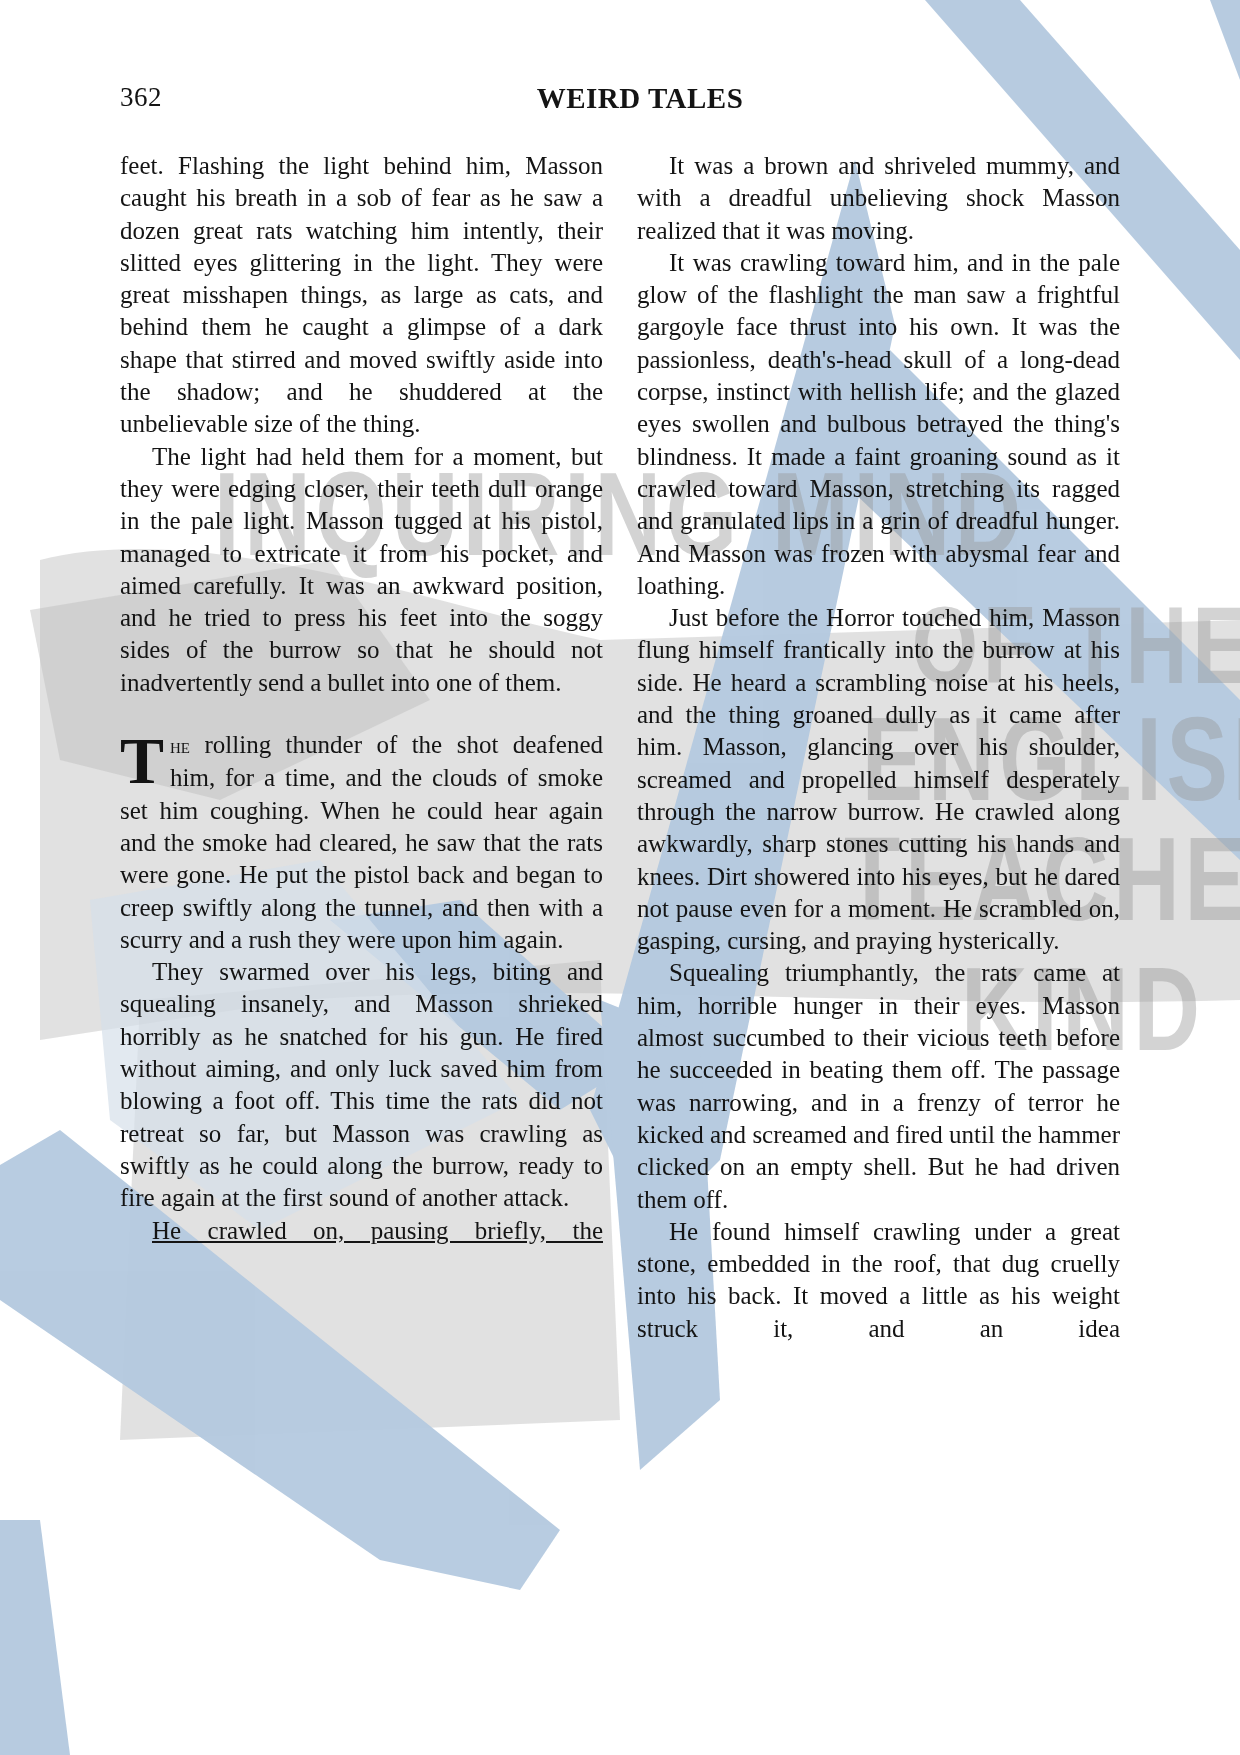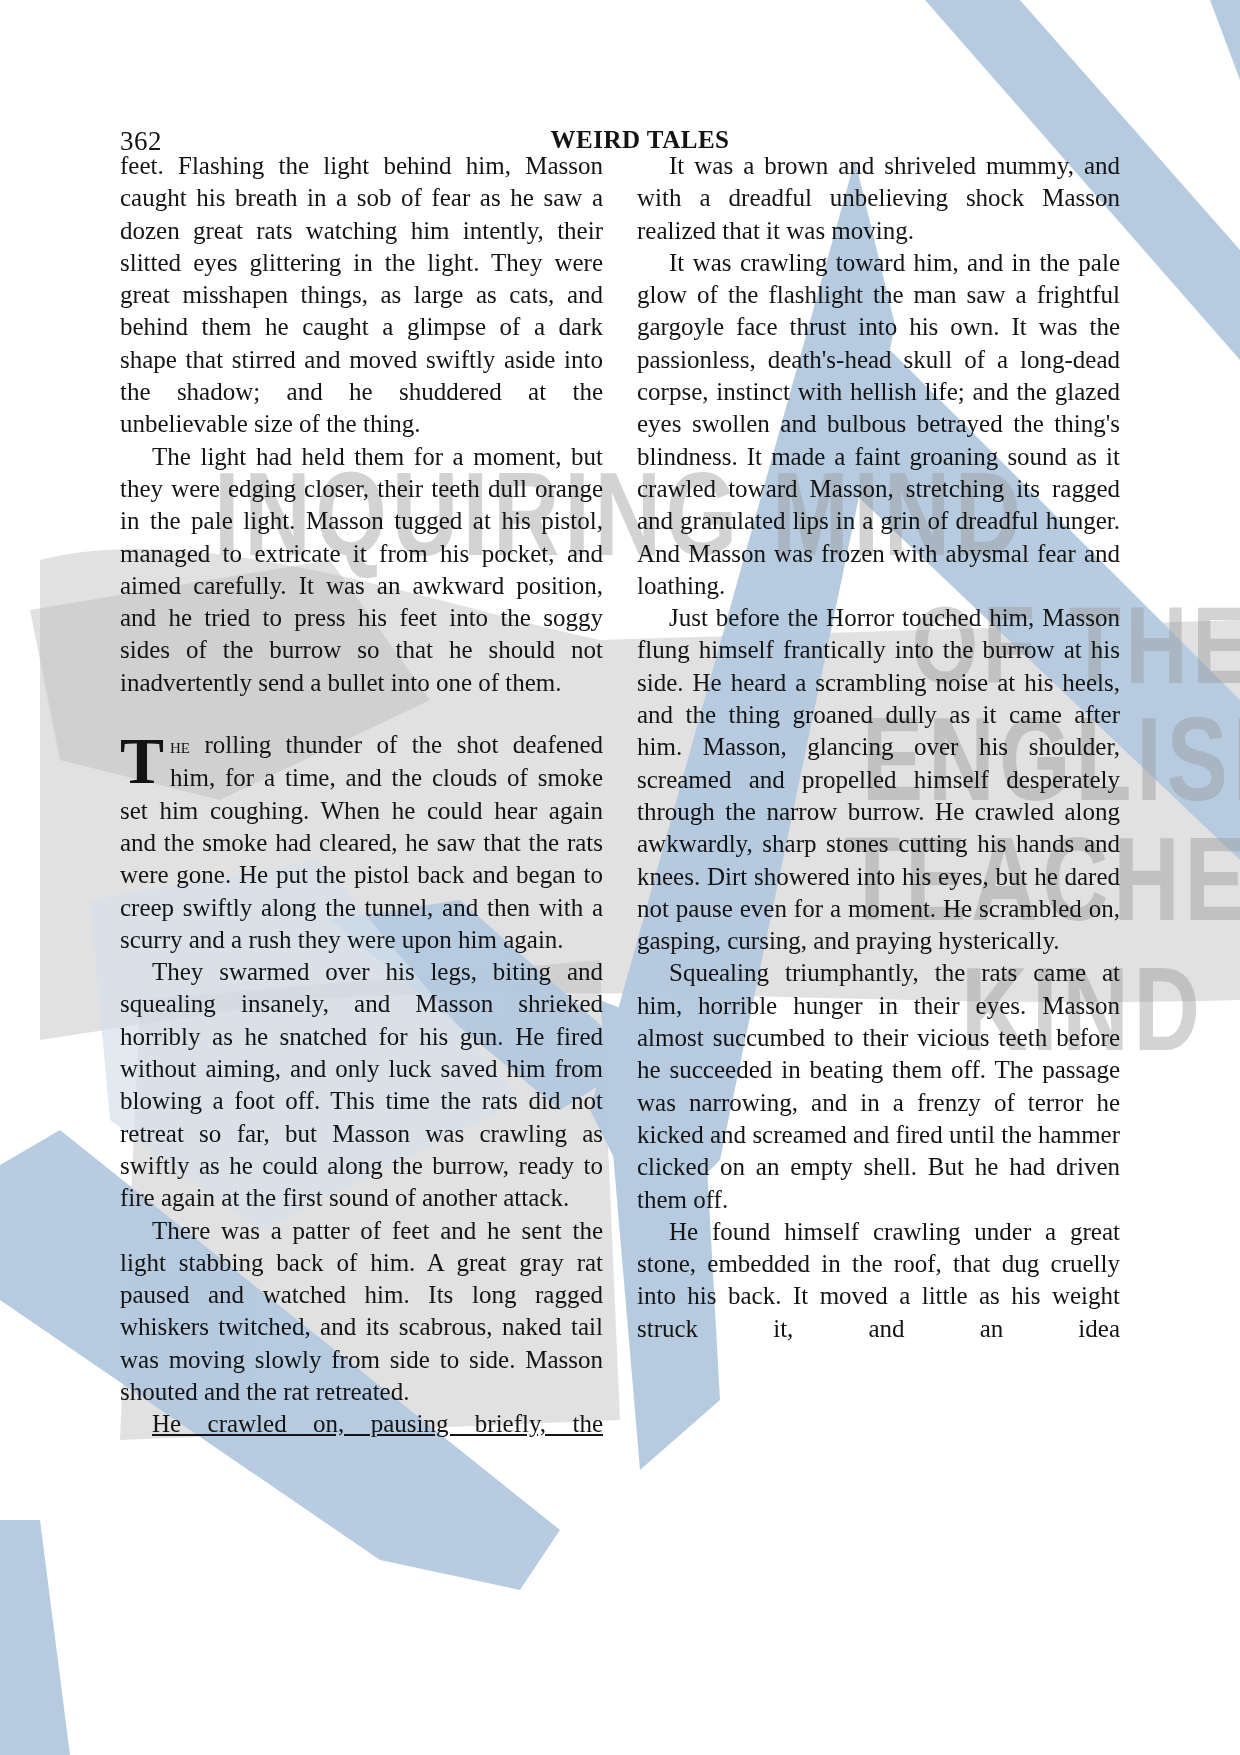--- a/index.html
+++ b/index.html
@@ -12,25 +12,25 @@
   .bg-layer { position: absolute; inset: 0; z-index: 0; pointer-events: none; }
   .bg-layer svg { width: 1240px; height: 1755px; display: block; }
   .wm-text {
     position: absolute; left: 0; width: 1240px; text-align: center;
     font-family: "Liberation Sans", "DejaVu Sans", sans-serif; font-weight: bold;
     color: rgba(150,150,150,0.42); font-size: 118px; letter-spacing: 6px;
     line-height: 1; transform: scaleX(0.78); transform-origin: 50% 50%;
     z-index: 1; pointer-events: none;
   }
   .page { position: absolute; inset: 0; z-index: 2; }
-  .running-head { position: absolute; top: 82px; left: 120px; width: 1000px; height: 40px; margin-top: 44px; }
+  .running-head { position: absolute; top: 82px; left: 120px; width: 1000px; height: 40px; }
   .page-number { position: absolute; left: 0; top: 0; font-size: 27px; letter-spacing: 0.5px; }
   .magazine-title {
     position: absolute; left: 0; right: 0; top: 0; text-align: center;
-    font-size: 25px; font-weight: bold; letter-spacing: 0.5px; padding-left: 40px;
+    font-size: 29px; font-weight: bold; letter-spacing: 0.5px; padding-left: 40px;
   }
   .column {
     position: absolute; top: 150px; width: 483px;
     font-size: 25px; line-height: 32.3px; text-align: justify;
     hyphens: none;
   }
   .col-left { left: 120px; }
   .col-right { left: 637px; }
   .column p { margin: 0; text-indent: 0; }
   .column p.indent { text-indent: 32px; }
@@ -82,21 +82,20 @@
   <div class="running-head">
     <span class="page-number">362</span>
     <span class="magazine-title">WEIRD TALES</span>
   </div>
 
   <div class="column col-left">
     <p>feet. Flashing the light behind him, Masson caught his breath in a sob of fear as he saw a dozen great rats watching him intently, their slitted eyes glittering in the light. They were great misshapen things, as large as cats, and behind them he caught a glimpse of a dark shape that stirred and moved swiftly aside into the shadow; and he shuddered at the unbelievable size of the thing.</p>
     <p class="indent">The light had held them for a moment, but they were edging closer, their teeth dull orange in the pale light. Masson tugged at his pistol, managed to extricate it from his pocket, and aimed carefully. It was an awkward position, and he tried to press his feet into the soggy sides of the burrow so that he should not inadvertently send a bullet into one of them.</p>
     <p class="section-break"><span class="drop-cap">T</span><span class="small-caps">he</span><span> rolling thunder of the shot deafened him, for a time, and the clouds of smoke set him coughing. When he could hear again and the smoke had cleared, he saw that the rats were gone. He put the pistol back and began to creep swiftly along the tunnel, and then with a scurry and a rush they were upon him again.</span></p>
     <p class="indent">They swarmed over his legs, biting and squealing insanely, and Masson shrieked horribly as he snatched for his gun. He fired without aiming, and only luck saved him from blowing a foot off. This time the rats did not retreat so far, but Masson was crawling as swiftly as he could along the burrow, ready to fire again at the first sound of another attack.</p>
-    <p class="indent">There was a patter of feet and he sent the light stabbing back of him. A great gray rat paused and watched him. Its long ragged whiskers twitched, and its scabrous, naked tail was moving slowly from side to side. Masson shouted and the rat retreated.</p>
     <p class="indent" style="text-align-last: justify; text-decoration: underline;">He crawled on, pausing briefly, the</p>
   </div>
 
   <div class="column col-right">
     <p class="indent">It was a brown and shriveled mummy, and with a dreadful unbelieving shock Masson realized that it was moving.</p>
     <p class="indent">It was crawling toward him, and in the pale glow of the flashlight the man saw a frightful gargoyle face thrust into his own. It was the passionless, death's-head skull of a long-dead corpse, instinct with hellish life; and the glazed eyes swollen and bulbous betrayed the thing's blindness. It made a faint groaning sound as it crawled toward Masson, stretching its ragged and granulated lips in a grin of dreadful hunger. And Masson was frozen with abysmal fear and loathing.</p>
     <p class="indent">Just before the Horror touched him, Masson flung himself frantically into the burrow at his side. He heard a scrambling noise at his heels, and the thing groaned dully as it came after him. Masson, glancing over his shoulder, screamed and propelled himself desperately through the narrow burrow. He crawled along awkwardly, sharp stones cutting his hands and knees. Dirt showered into his eyes, but he dared not pause even for a moment. He scrambled on, gasping, cursing, and praying hysterically.</p>
     <p class="indent">Squealing triumphantly, the rats came at him, horrible hunger in their eyes. Masson almost succumbed to their vicious teeth before he succeeded in beating them off. The passage was narrowing, and in a frenzy of terror he kicked and screamed and fired until the hammer clicked on an empty shell. But he had driven them off.</p>
     <p class="indent" style="text-align-last: justify;">He found himself crawling under a great stone, embedded in the roof, that dug cruelly into his back. It moved a little as his weight struck it, and an idea</p>
   </div>

